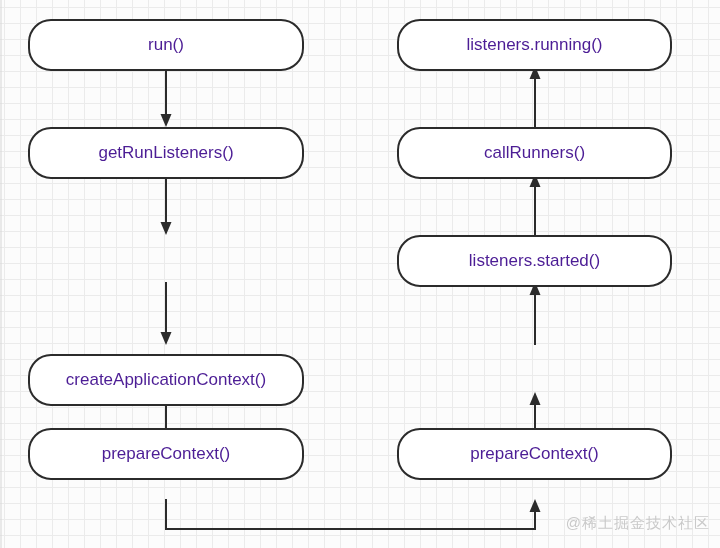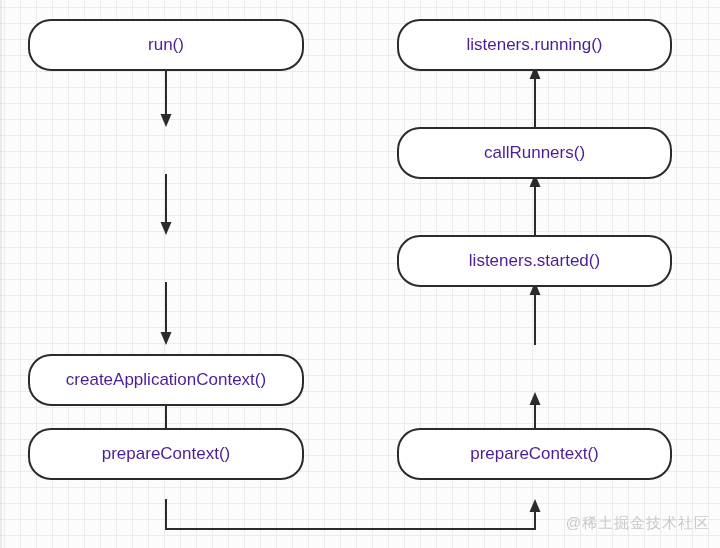--- a/index.html
+++ b/index.html
@@ -112,20 +112,23 @@
     </g>
     <g>
       <line x1="535" y1="127" x2="535" y2="78"></line>
       <polygon points="535,66 529.5,79 540.5,79"></polygon>
     </g>
   </svg>
 
   <div class="node col-left row0">
     <span>run()</span>
   </div>
+  <div class="node col-left row1">
+    <span>getRunListeners()</span>
+  </div>
   <div class="node col-left row3">
     <span>createApplicationContext()</span>
   </div>
   <div class="node col-left row4">
     <span>prepareContext()</span>
   </div>
 
   <div class="node col-right row0">
     <span>listeners.running()</span>
   </div>

